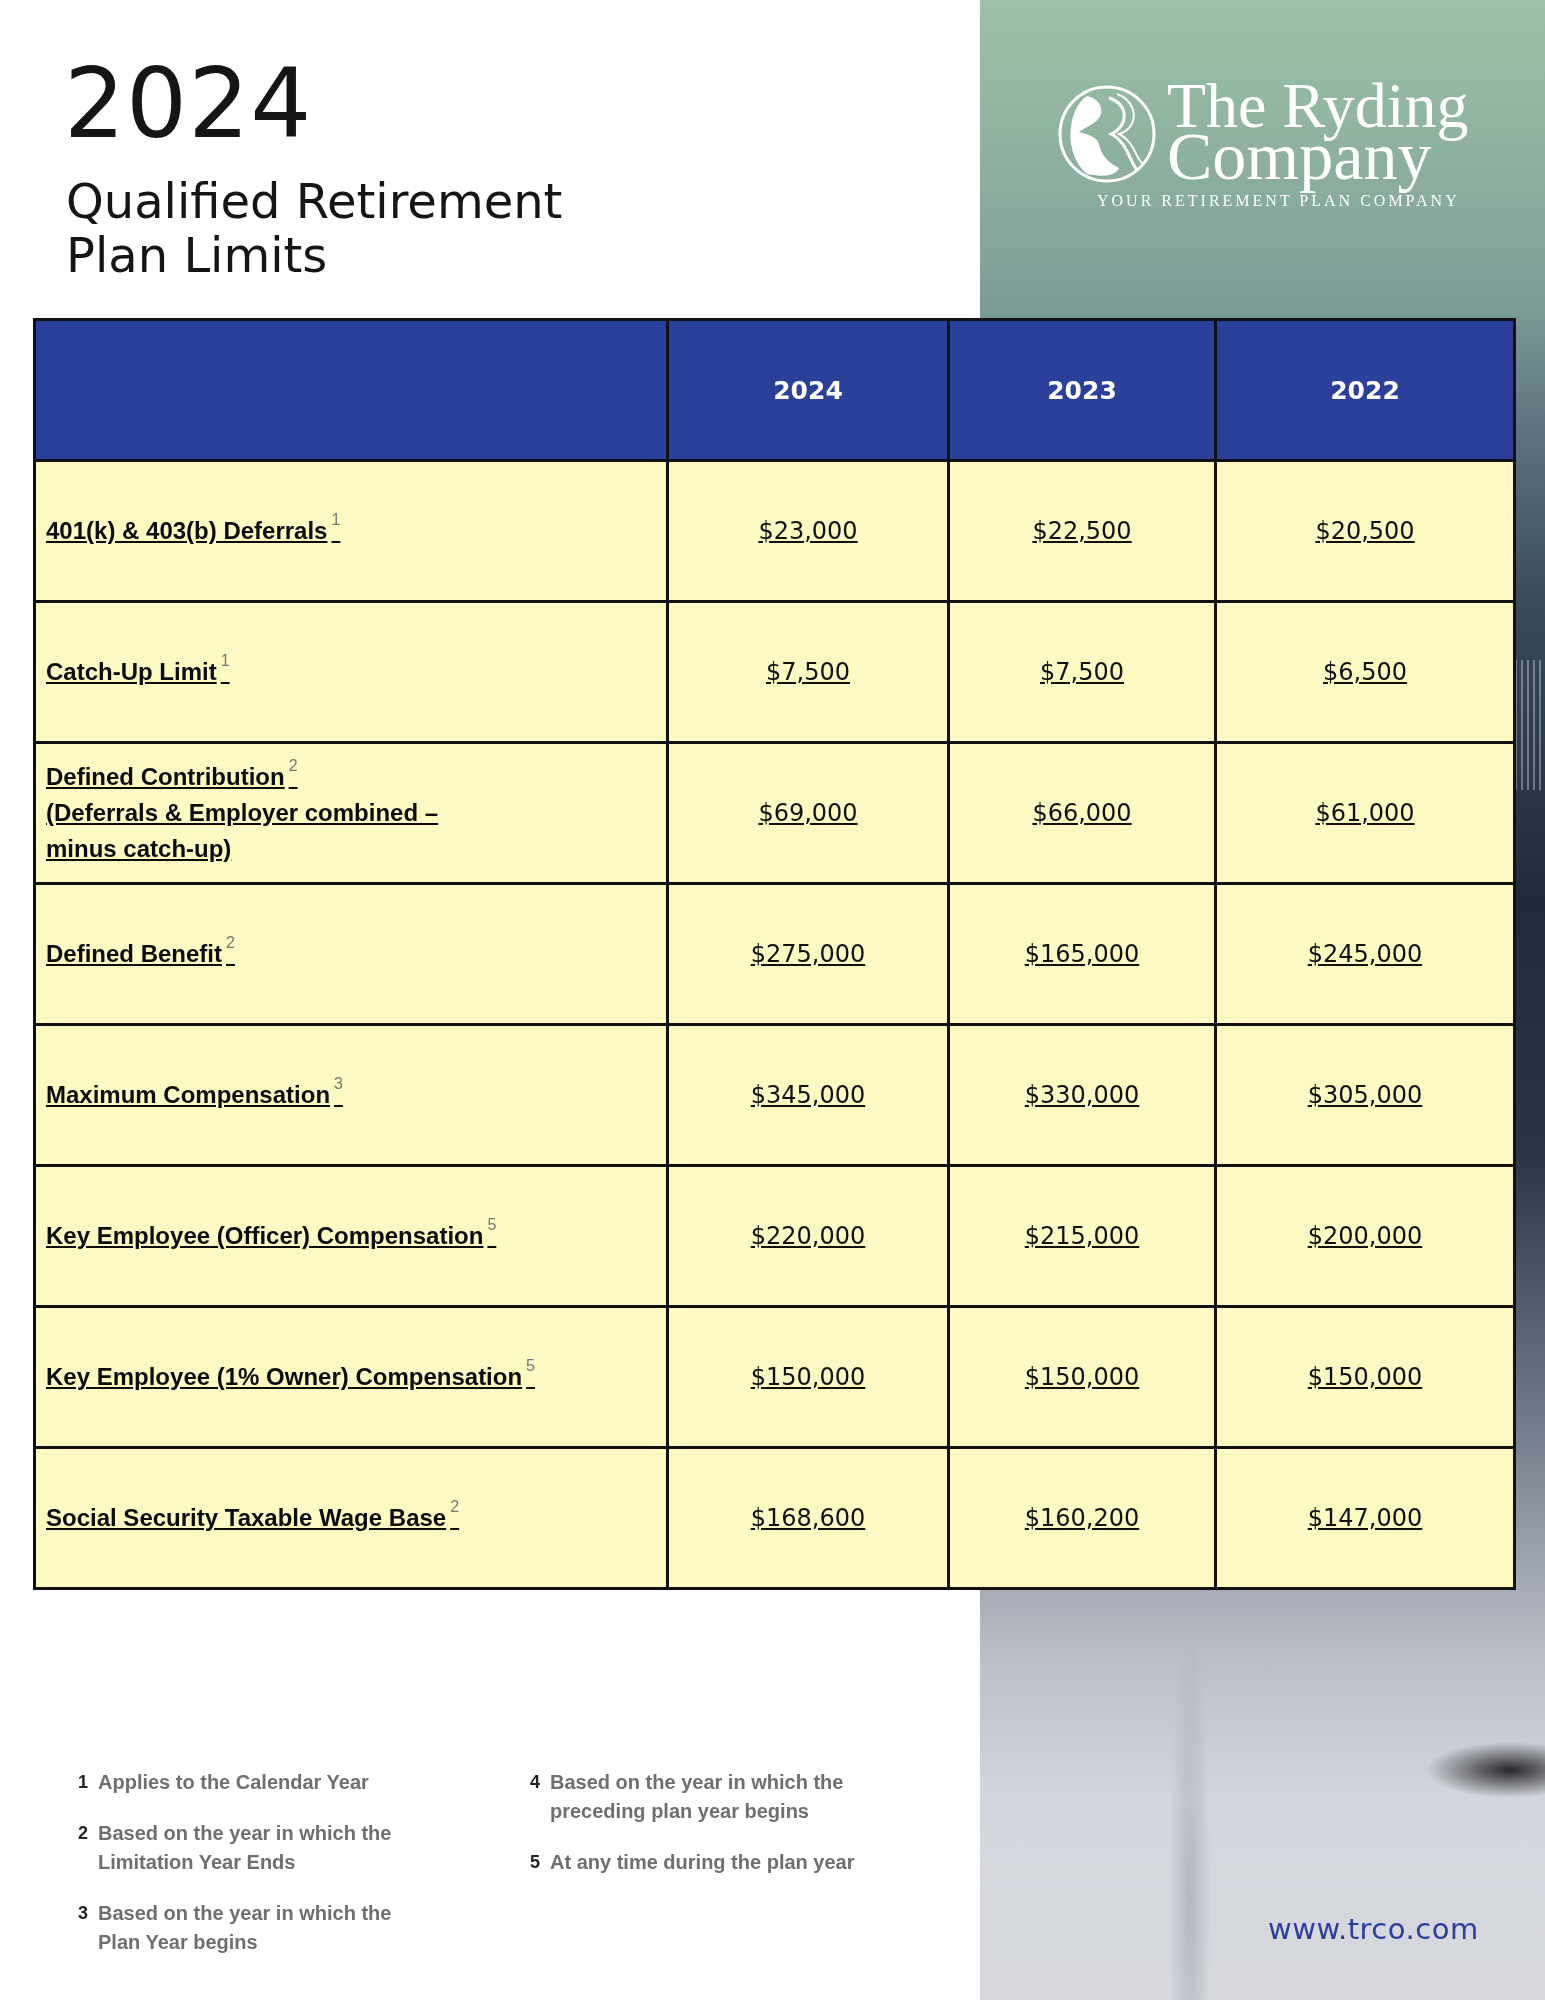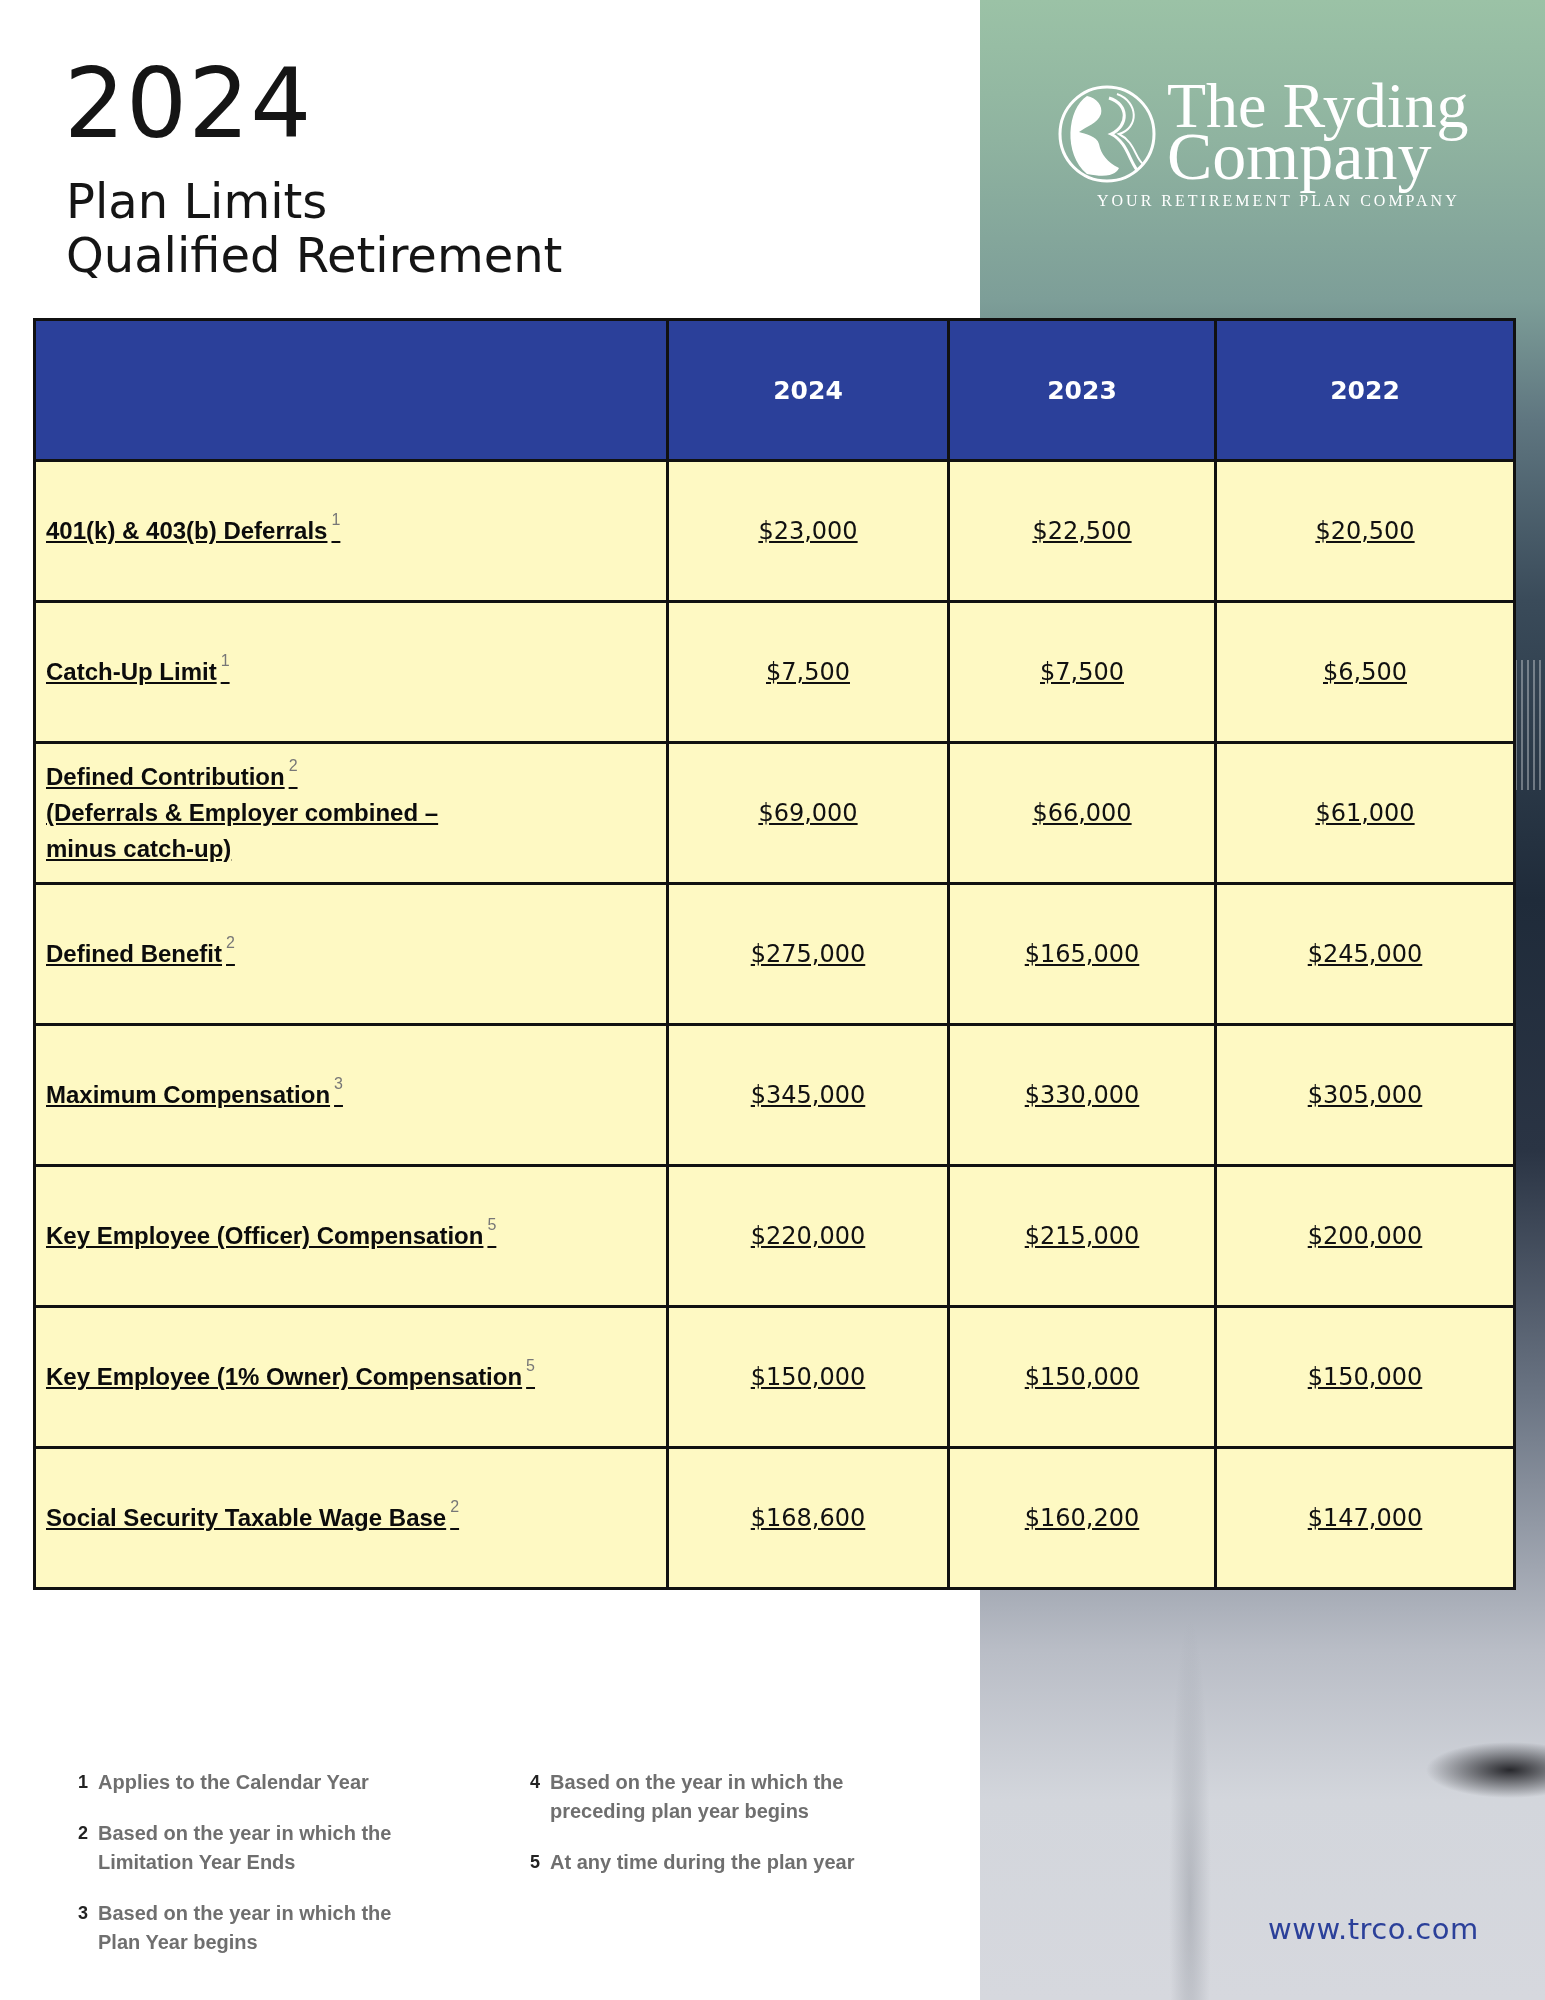--- a/index.html
+++ b/index.html
@@ -99,22 +99,22 @@
     }
   </style>
 </head>
 <body>
 
 <div class="photo-panel"></div>
 <div class="candles"></div>
 
 <h1 class="title-year">2024</h1>
 <h2 class="title-sub">
+  <span style="display:block">Qualified Retirement</span>
   <span style="display:block">Plan Limits</span>
-  <span style="display:block">Qualified Retirement</span>
 </h2>
 
 <div class="logo">
   <svg class="logo-mark" viewBox="0 0 100 100">
     <circle cx="50" cy="50" r="47" fill="none" stroke="#fff" stroke-width="3"></circle>
     <path d="M30 12 C10 25, 6 70, 30 90 C55 95, 60 88, 62 84 C50 78, 44 70, 42 60 C40 52, 28 50, 22 48 C30 42, 40 40, 44 30 C46 22, 40 14, 30 12 Z" fill="#fff"></path>
     <path d="M52 14 C72 20, 72 42, 54 50 C70 58, 72 76, 80 86" fill="none" stroke="#fff" stroke-width="3"></path>
     <path d="M60 10 C82 18, 82 44, 62 50 C78 58, 78 74, 86 80" fill="none" stroke="#fff" stroke-width="2"></path>
   </svg>
   <div class="logo-line1">The Ryding</div>

